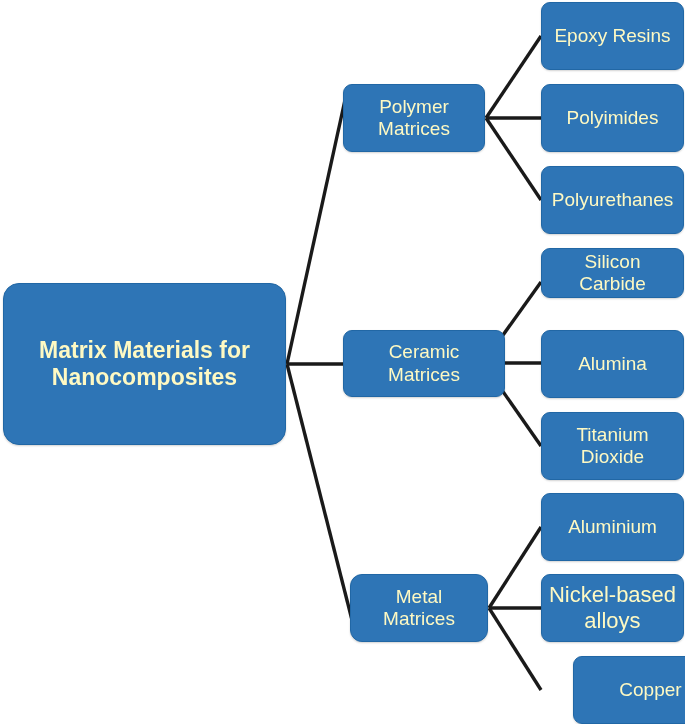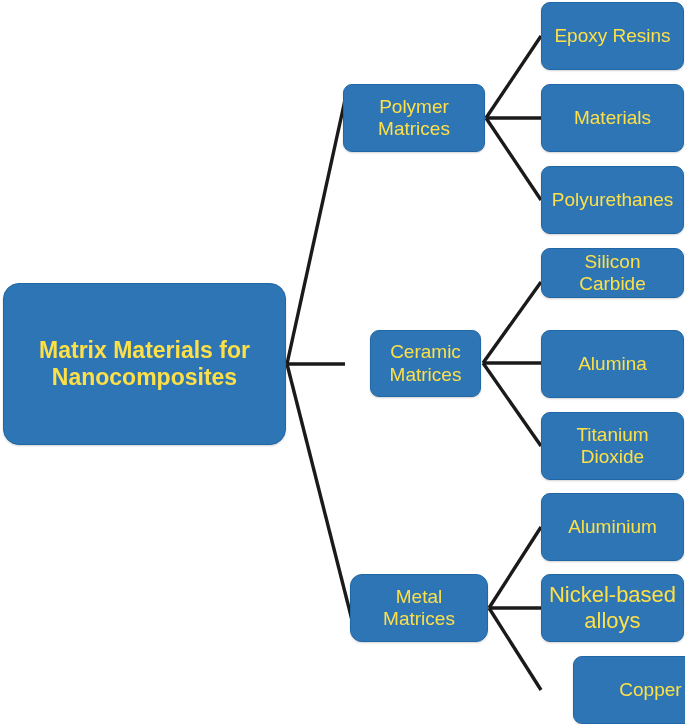--- a/index.html
+++ b/index.html
@@ -26,21 +26,21 @@
     width: 685px;
     height: 724px;
     pointer-events: none;
   }
   .node {
     position: absolute;
     box-sizing: border-box;
     background: #2E75B6;
     border: 1px solid #2167A5;
     border-radius: 10px;
-    color: #fde047;
+    color: #fef9c3;
     display: flex;
     align-items: center;
     justify-content: center;
     text-align: center;
     line-height: 1.18;
     box-shadow: 0 1px 2px rgba(0,0,0,0.18);
     z-index: 2;
     padding: 2px 6px;
   }
   .node-root {
@@ -95,35 +95,35 @@
   <div class="node node-root" style="left:3px; top:283px; width:283px; height:162px;">
     <span class="node-label">Matrix Materials for
 Nanocomposites</span>
   </div>
 
   <div class="node node-branch" style="left:343px; top:84px; width:142px; height:68px;justify-content:center;">
     <span class="node-label">Polymer
 Matrices</span>
   </div>
 
-  <div class="node node-branch" style="left:343px; top:330px; width:111px; height:67px;margin-left:27px;">
+  <div class="node node-branch" style="left:343px; top:330px; width:162px; height:67px;">
     <span class="node-label">Ceramic
 Matrices</span>
   </div>
 
   <div class="node node-branch" style="left:350px; top:574px; width:138px; height:68px;border-radius:12px;">
     <span class="node-label">Metal
 Matrices</span>
   </div>
 
   <div class="node node-leaf" style="left:541px; top:2px; width:143px; height:68px;">
     <span class="node-label">Epoxy Resins</span>
   </div>
   <div class="node node-leaf" style="left:541px; top:84px; width:143px; height:68px;">
-    <span class="node-label">Materials</span>
+    <span class="node-label">Polyimides</span>
   </div>
   <div class="node node-leaf" style="left:541px; top:166px; width:143px; height:68px;">
     <span class="node-label">Polyurethanes</span>
   </div>
 
   <div class="node node-leaf" style="left:541px; top:248px; width:143px; height:50px;">
     <span class="node-label">Silicon
 Carbide</span>
   </div>
   <div class="node node-leaf" style="left:541px; top:330px; width:143px; height:68px;justify-content:center;">

